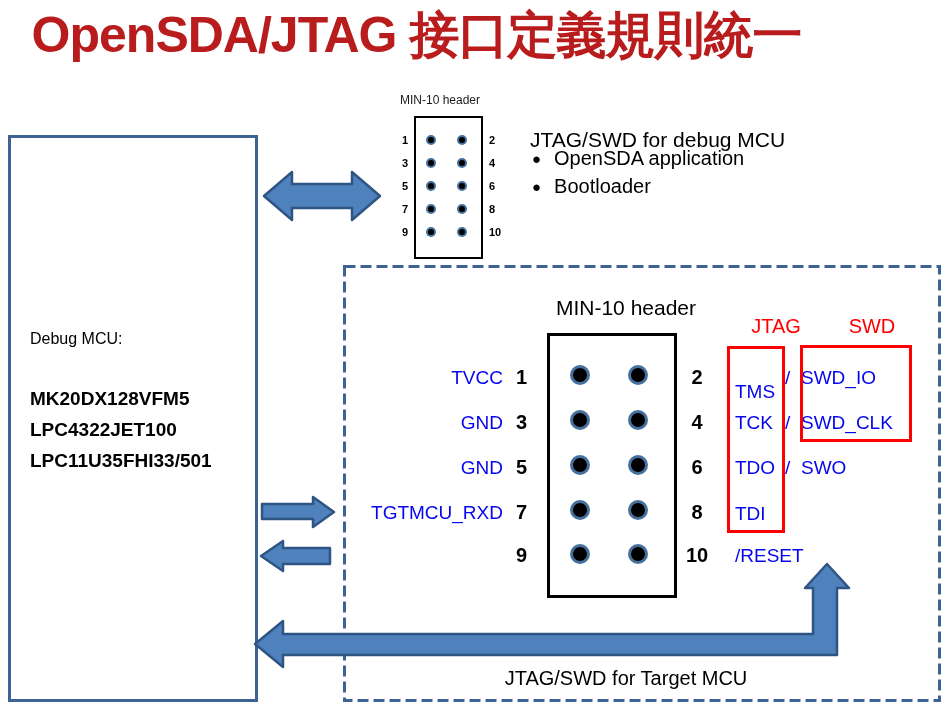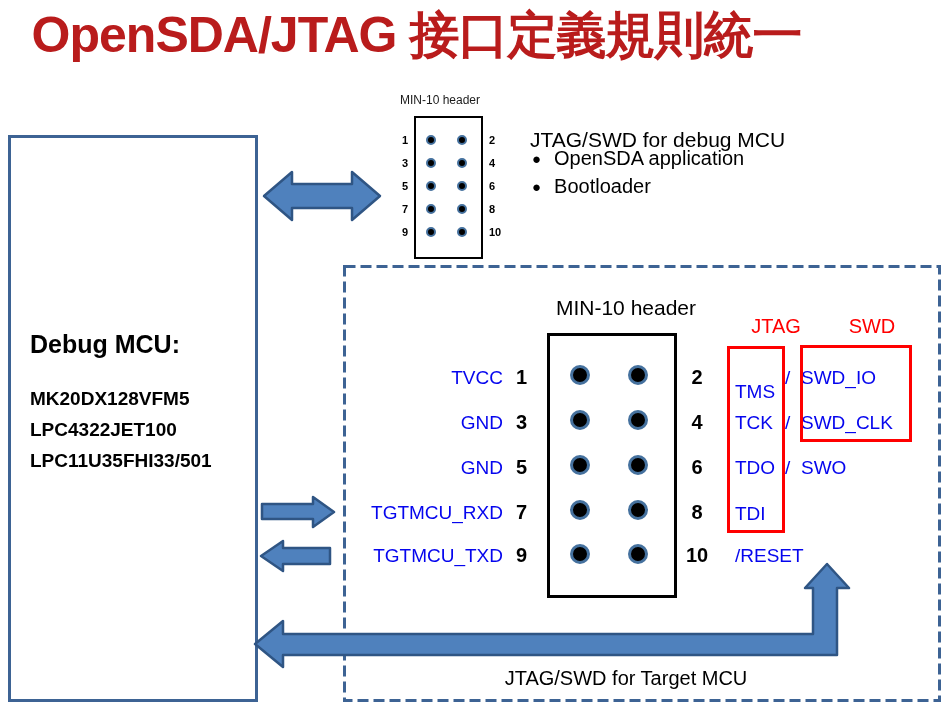--- a/index.html
+++ b/index.html
@@ -13,21 +13,21 @@
   .sh-rect{left:414px;top:116px;width:69px;height:143px;border:2px solid #000;background:#fff;}
   .ds{position:absolute;width:10px;height:10px;background:#000;border:2px solid #45719E;border-radius:50%;}
   .ns{position:absolute;font-size:11px;font-weight:bold;color:#000;width:18px;}
   .ns.l{text-align:right;}
   
   .dbg-head{left:530px;top:128px;font-size:21px;color:#000;}
   .bullet-row{display:flex;align-items:center;gap:13px;}
   .bullet-dot{font-size:15px;color:#000;line-height:1;}
   .bullet-label{font-size:20px;color:#000;}
   
-  .mcu-label{left:30px;top:330px;font-size:25px;font-weight:bold;color:#000;}
+  .mcu-label{left:30px;top:330px;font-size:16px;font-weight:normal;color:#000;}
   .chip{position:absolute;left:30px;font-size:19px;font-weight:bold;color:#000;white-space:nowrap;}
   
   .bh-title{left:501px;top:296px;width:250px;text-align:center;font-size:21px;color:#000;}
   .bh-rect{left:547px;top:333px;width:130px;height:265px;border:3px solid #000;background:#fff;}
   .db{position:absolute;width:20px;height:20px;background:#000;border:3px solid #45719E;border-radius:50%;}
   .lbl{position:absolute;left:330px;width:173px;text-align:right;font-size:19px;color:#0505EE;white-space:nowrap;}
   .nb{position:absolute;font-size:20px;font-weight:bold;color:#000;}
   .nb.l{left:503px;width:24px;text-align:right;}
   .nb.r{left:680px;width:34px;text-align:center;}
   .sig{position:absolute;font-size:19px;color:#0505EE;white-space:nowrap;}
@@ -111,21 +111,20 @@
   <div class="db" style="left:628px;top:455px"></div>
   <div class="db" style="left:570px;top:500px"></div>
   <div class="db" style="left:628px;top:500px"></div>
   <div class="db" style="left:570px;top:544px"></div>
   <div class="db" style="left:628px;top:544px"></div>
 
   <div class="lbl" style="top:367px">TVCC</div>
   <div class="lbl" style="top:412px">GND</div>
   <div class="lbl" style="top:457px">GND</div>
   <div class="lbl" style="top:502px">TGTMCU_RXD</div>
-  <div class="lbl" style="top:545px">TGTMCU_TXD</div>
 
   <div class="nb l" style="top:366px">1</div>
   <div class="nb l" style="top:411px">3</div>
   <div class="nb l" style="top:456px">5</div>
   <div class="nb l" style="top:501px">7</div>
   <div class="nb l" style="top:544px">9</div>
 
   <div class="nb r" style="top:366px">2</div>
   <div class="nb r" style="top:411px">4</div>
   <div class="nb r" style="top:456px">6</div>

